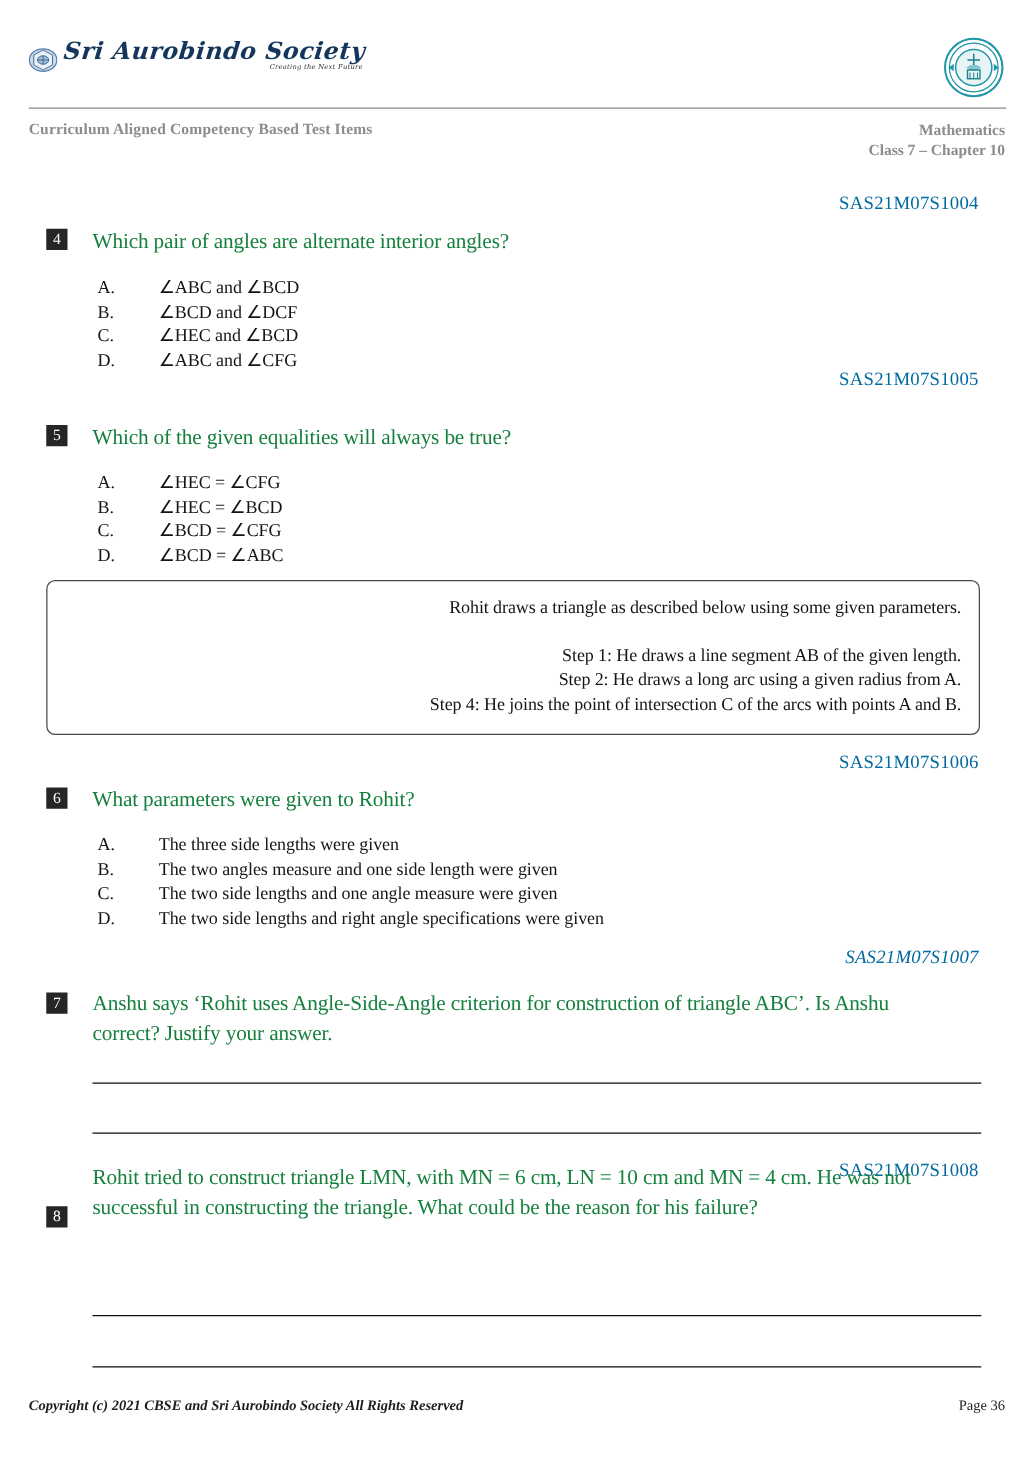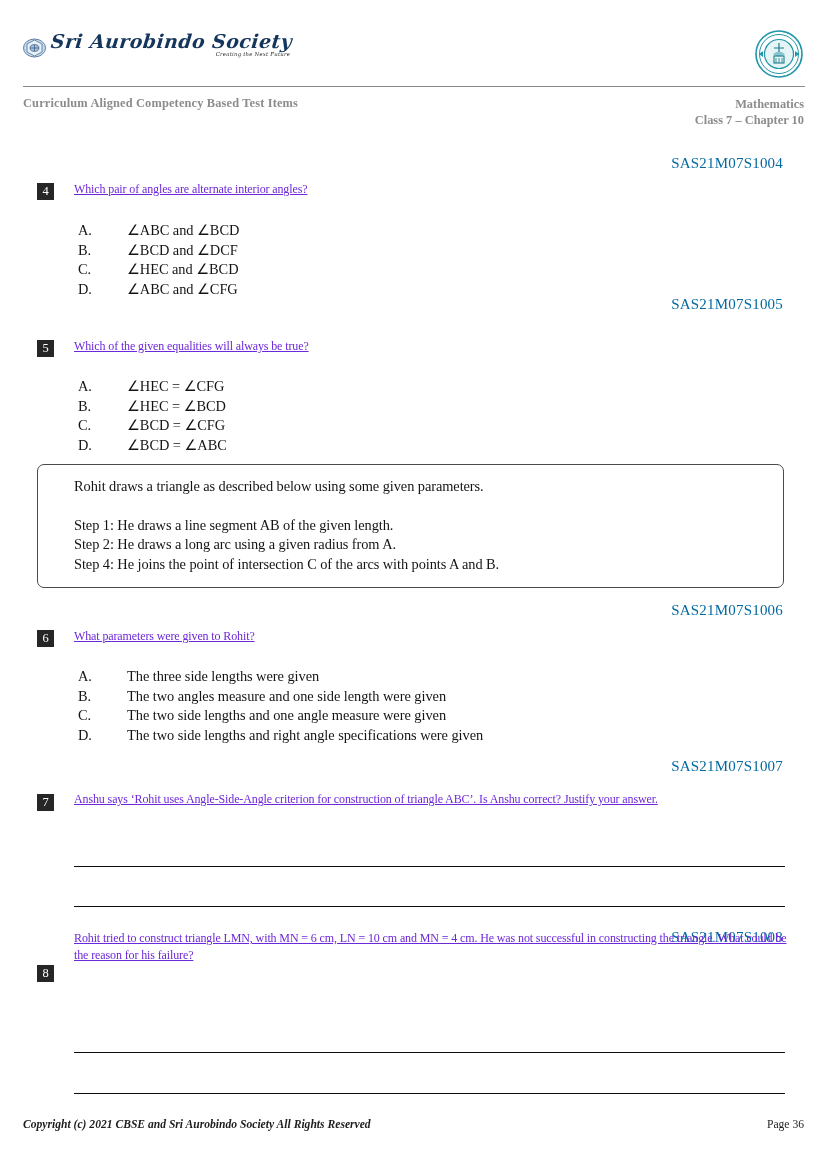--- a/index.html
+++ b/index.html
@@ -143,25 +143,24 @@
     font-size: 12.5px;
     line-height: 17px;
     text-align: center;
   }
 
   .qtext {
     position: absolute;
     left: 74px;
     right: 40px;
     font-family: "Liberation Serif", serif;
-    font-size: 12px;
+    font-size: 17px;
     line-height: 1.42;
-    color: #6d28d9;
+    color: #15803d;
     letter-spacing: -0.12px;
-    text-decoration: underline;
   }
 
   .opts {
     position: absolute;
     left: 78px;
   }
   .opt-row {
     display: flex;
     font-family: "Liberation Serif", serif;
     font-size: 14.4px;
@@ -185,21 +184,21 @@
   }
   .passage-inner {
     padding: 12px 14px 13px 36px;
     font-family: "Liberation Serif", serif;
     font-size: 14.4px;
     line-height: 19.6px;
     color: #141414;
     letter-spacing: -0.08px;
   }
   .passage-gap { height: 19px; }
-  .passage-line { white-space: nowrap; }
+  .passage-line { white-space: nowrap; text-align: right; }
 
   
   .ans-line {
     position: absolute;
     left: 74px;
     width: 711px;
     height: 0;
     border-top: 1.3px solid #0d0d0d;
   }
 
@@ -342,21 +341,21 @@
       <div class="opt-row">
         <span class="opt-letter">C.</span>
         <span class="opt-text">The two side lengths and one angle measure were given</span>
       </div>
       <div class="opt-row">
         <span class="opt-letter">D.</span>
         <span class="opt-text">The two side lengths and right angle specifications were given</span>
       </div>
     </div>
 
-    <div class="item-code" style="top:758px;">SAS21M07S1007</div>
+    <div class="item-code" style="top:758px;font-style:italic;">SAS21M07S1007</div>
     <div class="qnum" style="top:794px;">7</div>
     <div class="qtext" style="top:791px; right:82px;">Anshu says ‘Rohit uses Angle-Side-Angle criterion for construction of triangle ABC’. Is Anshu correct? Justify your answer.</div>
     <div class="ans-line" style="top:866px;"></div>
     <div class="ans-line" style="top:906px;"></div>
 
     <div class="item-code" style="top:929px;font-family:Liberation Serif, serif;">SAS21M07S1008</div>
     <div class="qnum" style="top:965px;">8</div>
     <div class="qtext" style="top:930px; right:38px;">Rohit tried to construct triangle LMN, with MN = 6 cm, LN = 10 cm and MN = 4 cm. He was not successful in constructing the triangle. What could be the reason for his failure?</div>
     <div class="ans-line" style="top:1052px;"></div>
     <div class="ans-line" style="top:1093px;"></div>

